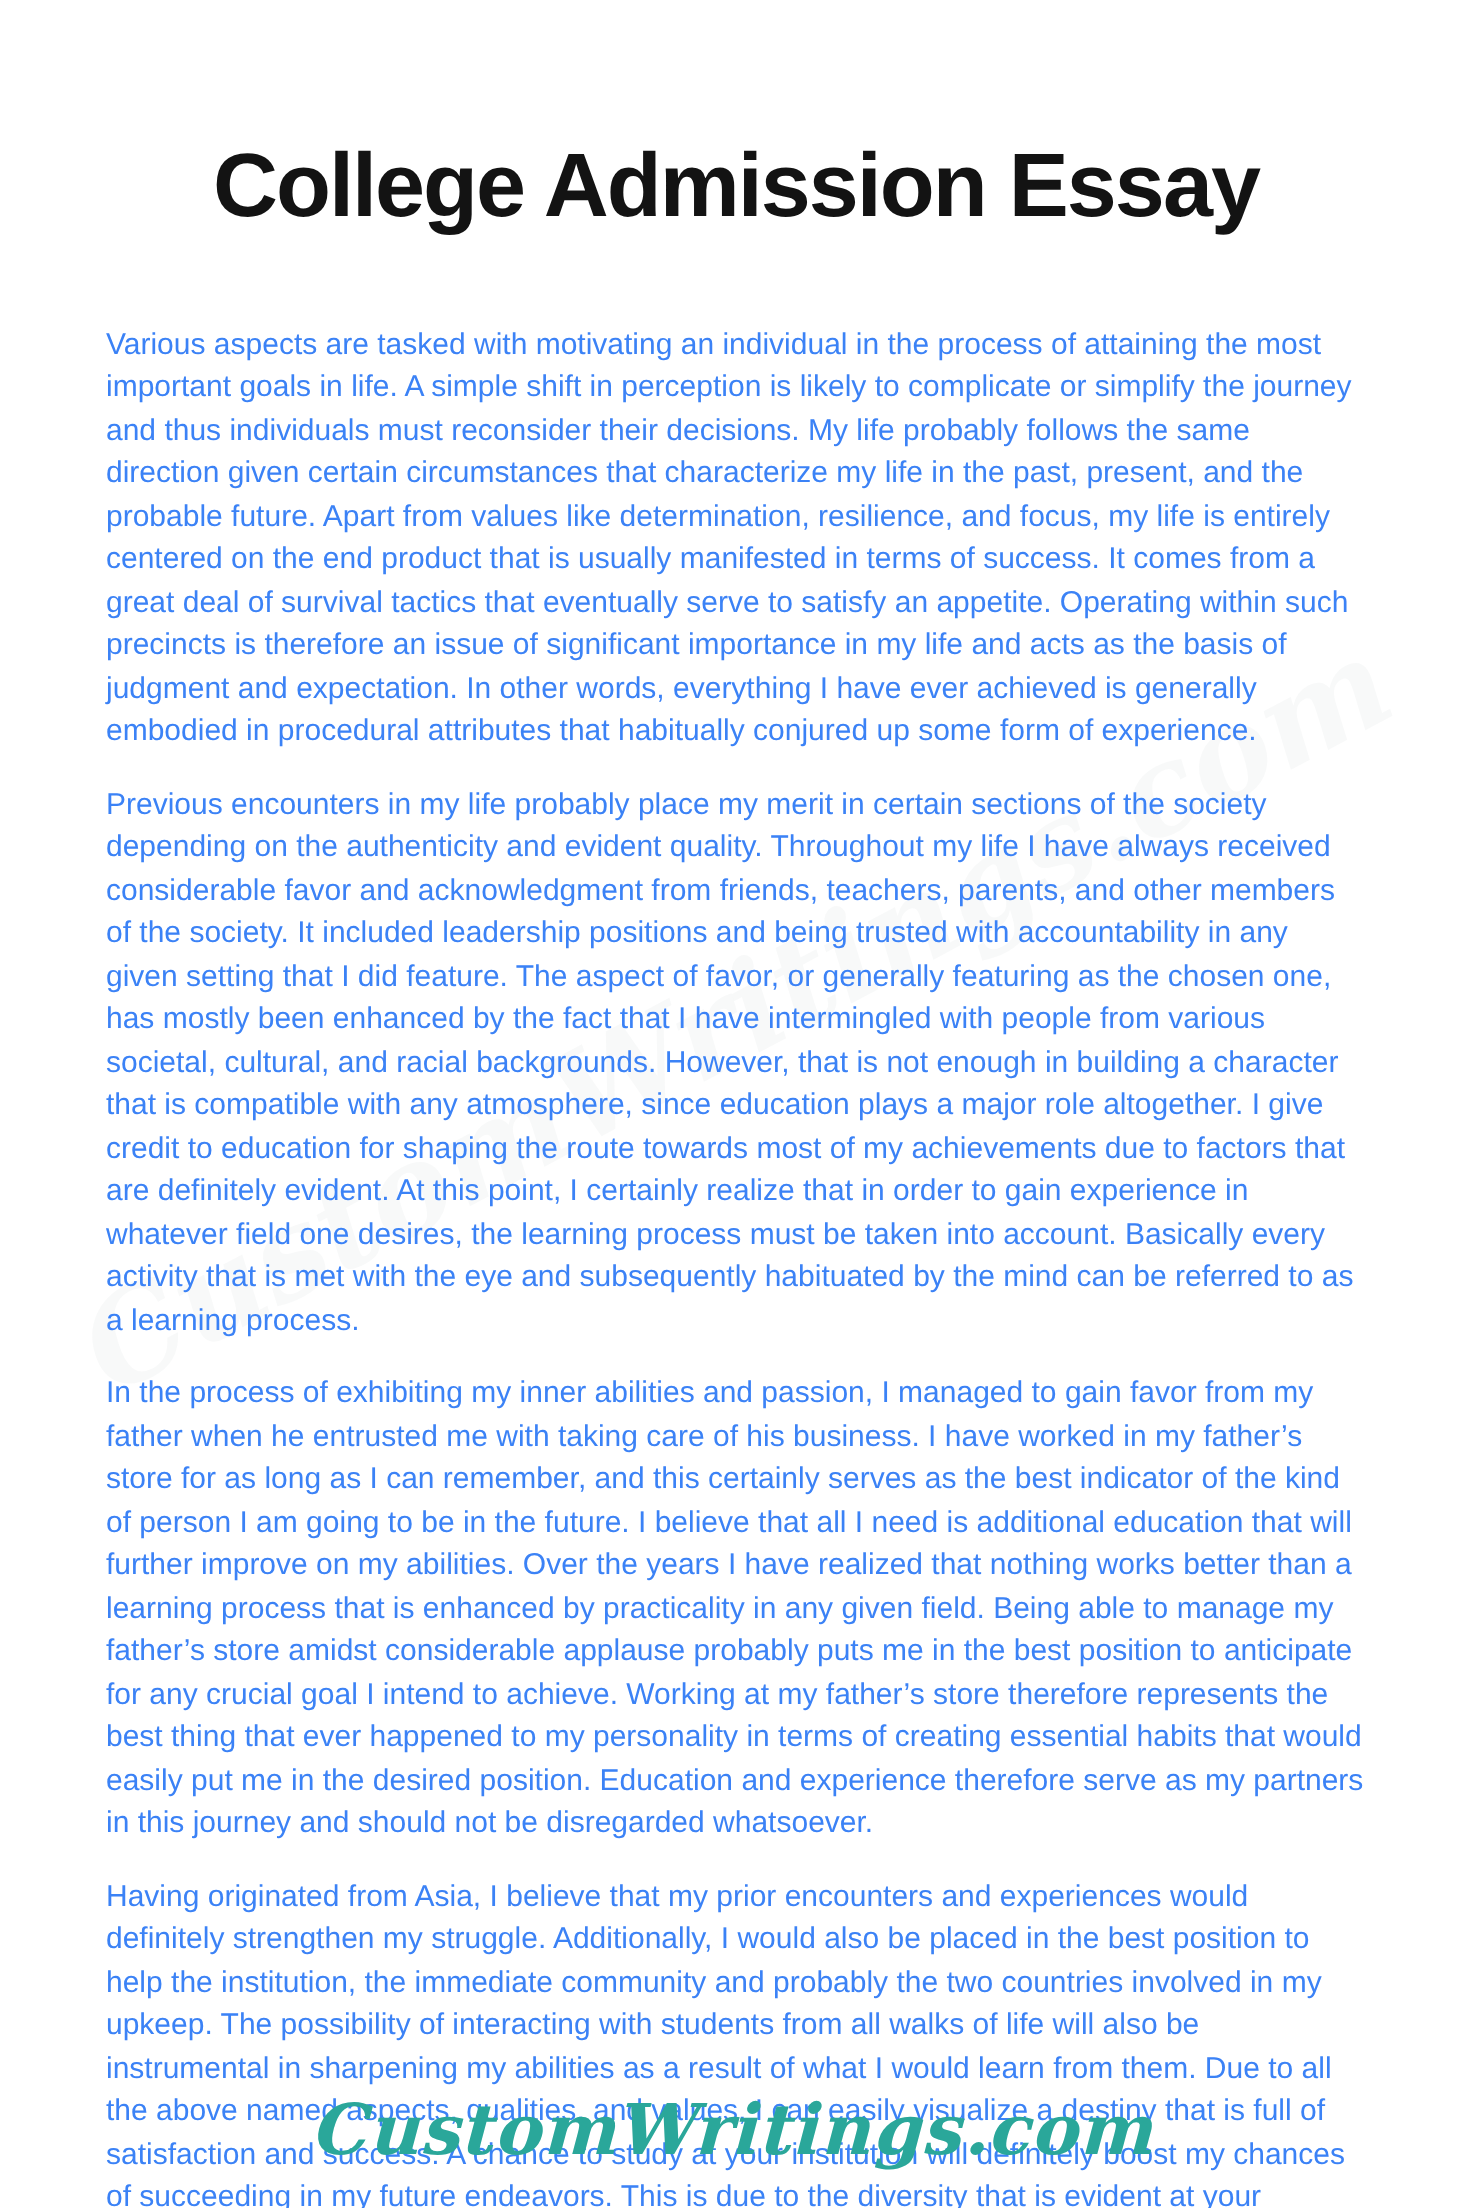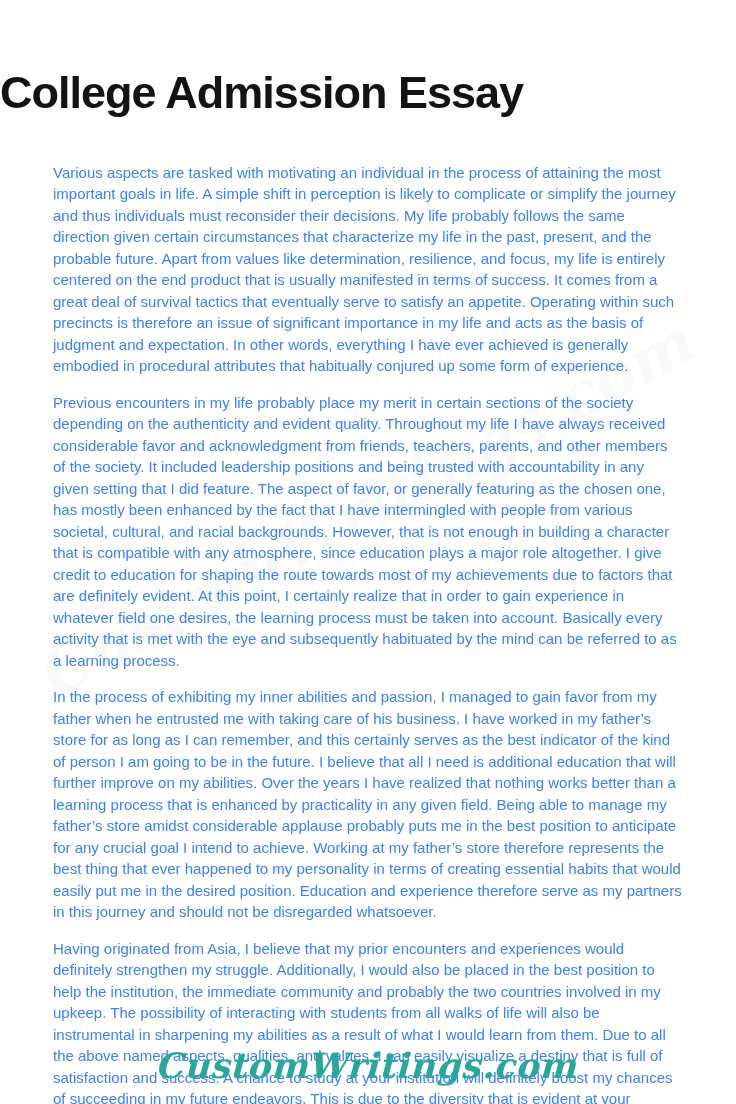--- a/index.html
+++ b/index.html
@@ -11,20 +11,21 @@
     position: relative;
     width: 736px;
     height: 1104px;
     background: #ffffff;
     overflow: hidden;
     font-family: "Liberation Sans", sans-serif;
   }
   .page-title {
     margin: 0;
     padding-top: 68px;
+    text-align: center;
     font-size: 45px;
     line-height: 1.1;
     font-weight: 700;
     letter-spacing: -1px;
     color: #131313;
     font-family: "Liberation Sans", sans-serif;
   }
   .essay-body {
     position: relative;
     z-index: 2;

